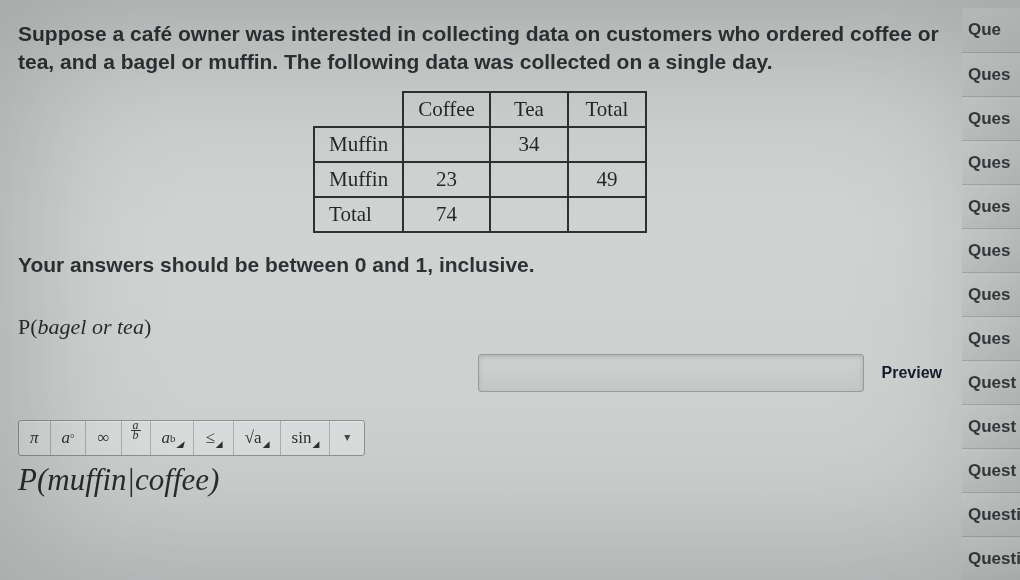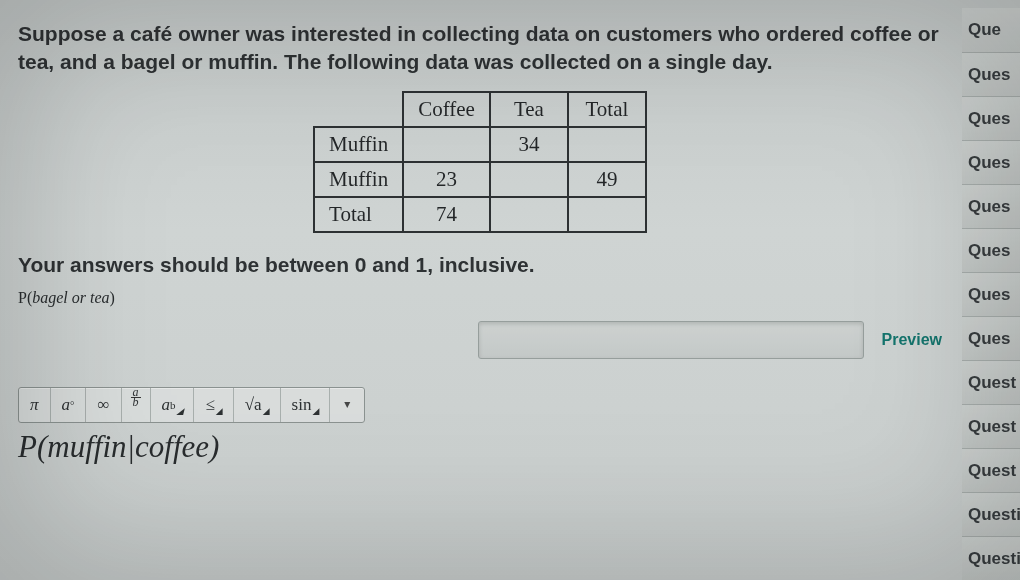--- a/index.html
+++ b/index.html
@@ -14,31 +14,31 @@
   width: 960px; padding: 20px 18px 0 18px;
   color: #2b2f31;
 }
 .prompt { font-size: 21px; font-weight: 700; line-height: 1.35; margin-bottom: 14px; }
 .sub { font-size: 21px; font-weight: 700; line-height: 1.35; margin-bottom: 18px; }
 .tablewrap { display:flex; justify-content:center; margin-bottom: 20px; }
 table.data { border-collapse: collapse; background:transparent; }
 table.data td { border: 2px solid #2a2e30; padding: 4px 14px; font-size: 21px; font-family: Georgia, 'Times New Roman', serif; text-align:center; min-width: 78px; height:34px; color:#1f2224; }
 table.data td.lbl { text-align:left; }
 table.data td.blank-corner { border-top:none; border-left:none; }
-.hint { font-size: 21px; font-weight:700; margin-bottom: 12px; }
-.question { font-size: 16px; font-family: Georgia, 'Times New Roman', serif; color:#25292b; margin-bottom: 14px; font-style: italic; }
+.hint { font-size: 21px; font-weight:700; margin-bottom: 37px; }
+.question { font-size: 22px; font-family: Georgia, 'Times New Roman', serif; color:#25292b; margin-bottom: 14px; font-style: italic; }
 .question .upr { font-style: normal; }
 .answer-row { display:flex; align-items:center; gap: 18px; padding-left: 460px; margin-bottom: 28px; }
 .answer-input {
   width: 420px; height: 38px;
   background: linear-gradient(180deg,#d6dbd9,#cbd0cf);
   border:1px solid #9aa3a1; border-radius:3px;
   box-shadow: inset 0 2px 4px rgba(0,0,0,0.15);
 }
-.preview { font-size:16px; font-weight:700; color:#0f766e; }
+.preview { font-size:16px; font-weight:700; color:#0f172a; }
 .toolbar {
   display:flex; align-items:center; gap:0;
   border:1px solid #8e9694; background:#e2e6e5;
   width: fit-content; height:36px; border-radius:3px;
   box-shadow: 0 1px 0 rgba(255,255,255,0.5) inset;
 }
 .toolbar .btn {
   padding: 0 11px; height:100%; display:flex; align-items:center;
   font-family: Georgia, 'Times New Roman', serif; font-size:17px; color:#2a2e30;
   border-right:1px solid #aeb5b3; cursor:pointer; font-style: italic;

